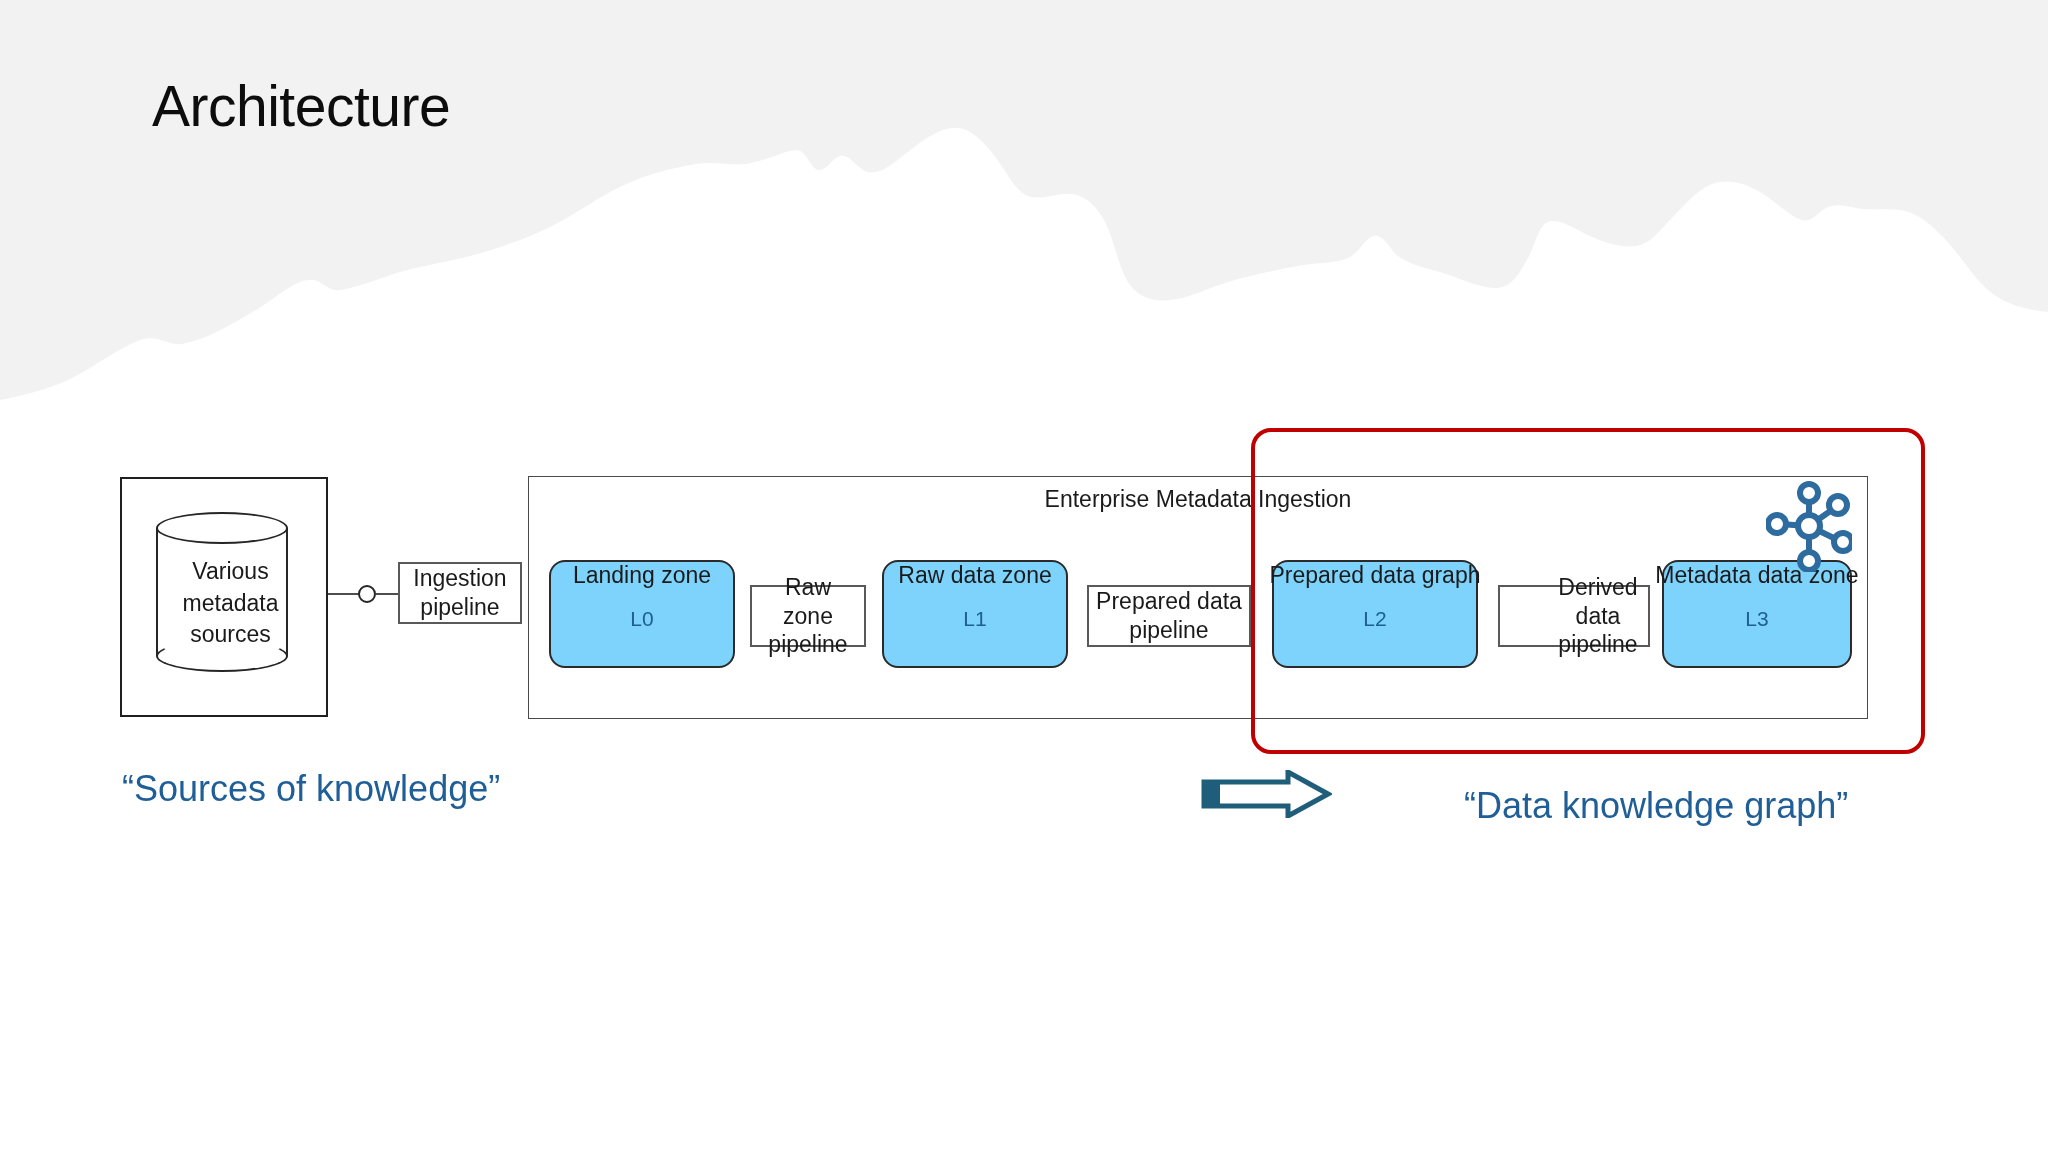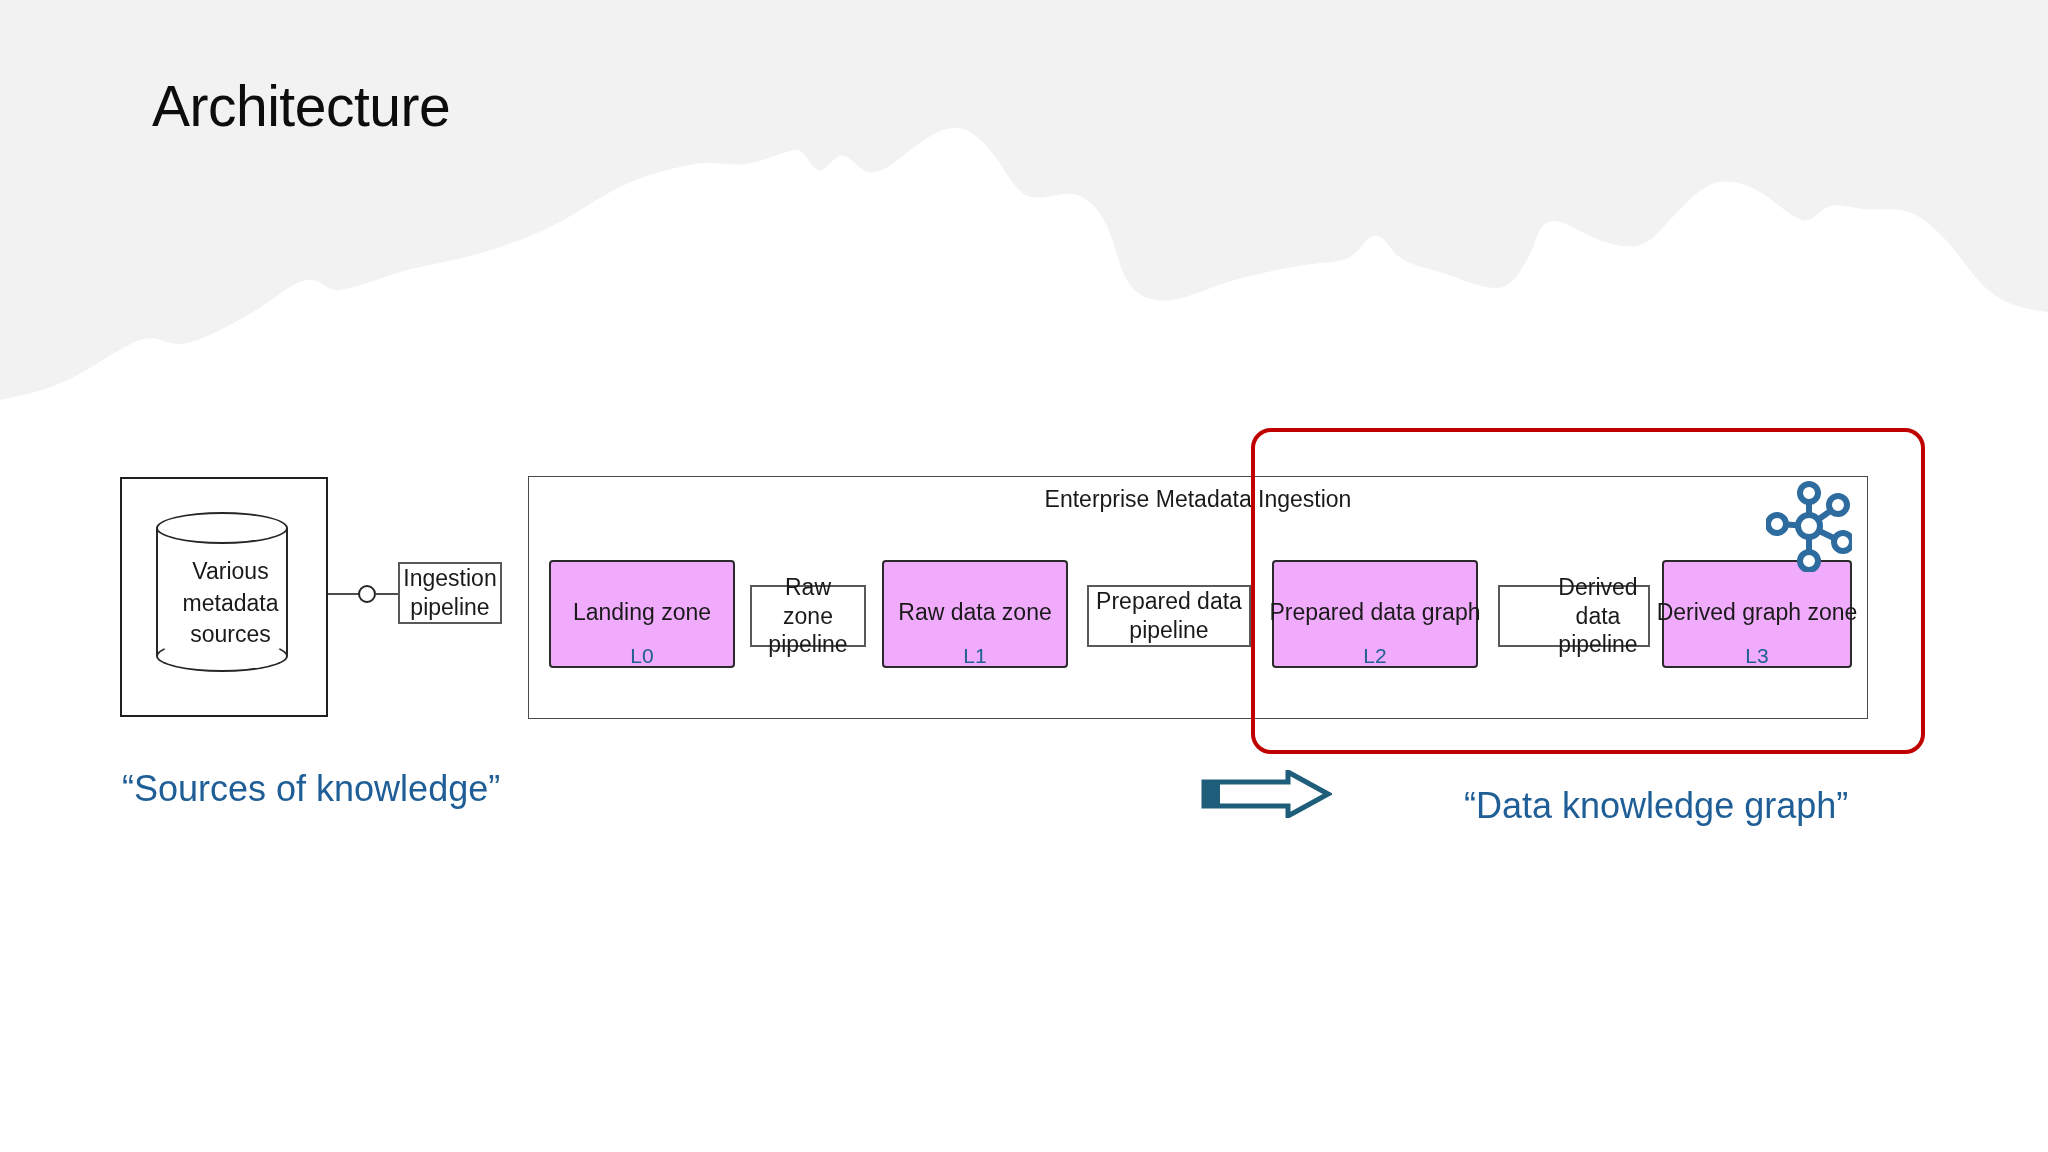--- a/index.html
+++ b/index.html
@@ -47,27 +47,27 @@
   #diagram {
     position: absolute;
     left: 0;
     top: 0;
     width: 2048px;
     height: 1152px;
   }
   .zone-box {
     position: absolute;
     box-sizing: border-box;
-    background: #f0abfc;
+    background: #7dd3fc;
     border: 2px solid #2b2b2b;
-    border-radius: 4px;
+    border-radius: 16px;
     display: flex;
     flex-direction: column;
     align-items: center;
-    justify-content: flex-end;
+    justify-content: flex-start;
   }
   .pipe-box {
     position: absolute;
     box-sizing: border-box;
     background: #ffffff;
     border: 2px solid #595959;
     display: flex;
     align-items: center;
     justify-content: center;
     text-align: center;
@@ -267,21 +267,21 @@
   <div id="cyl-label" style="left:156px; top:556px;">
     <div>Various</div>
     <div>metadata</div>
     <div>sources</div>
   </div>
 
   <div class="connector-line" style="left:328px; top:593px; width:32px;"></div>
   <div class="connector-dot" style="left:358px; top:585px;"></div>
   <div class="connector-line" style="left:376px; top:593px; width:22px;"></div>
 
-  <div class="pipe-box" style="left:398px; top:562px; width:104px; height:62px;">
+  <div class="pipe-box" style="left:398px; top:562px; width:124px; height:62px;">
     <div class="pipe-label">
       <div>Ingestion</div>
       <div>pipeline</div>
     </div>
   </div>
 
   <div id="backbone-frame" style="left:528px; top:476px; width:1340px; height:243px;"></div>
   <div id="backbone-title" style="left:528px; top:486px; width:1340px;">Enterprise Metadata Ingestion</div>
 
   <div class="zone-box" style="left:549px; top:560px; width:186px; height:108px;">
@@ -314,21 +314,21 @@
   </div>
 
   <div class="pipe-box" style="left:1498px; top:585px; width:152px; height:62px;padding-left:48px;">
     <div class="pipe-label">
       <div>Derived data</div>
       <div>pipeline</div>
     </div>
   </div>
 
   <div class="zone-box" style="left:1662px; top:560px; width:190px; height:108px;">
-    <div class="zone-title">Derived graph zone</div>
+    <div class="zone-title">Metadata data zone</div>
     <div class="zone-level">L3</div>
   </div>
 
   <svg id="graph-icon" style="left:1766px; top:480px;" width="86" height="92" viewBox="0 0 86 92">
     <g stroke="#2e6b9e" stroke-width="6" fill="none" stroke-linecap="round">
       <line x1="43" y1="46" x2="43" y2="16"></line>
       <line x1="43" y1="46" x2="70" y2="27"></line>
       <line x1="43" y1="46" x2="76" y2="62"></line>
       <line x1="43" y1="46" x2="43" y2="79"></line>
       <line x1="43" y1="46" x2="13" y2="44"></line>

